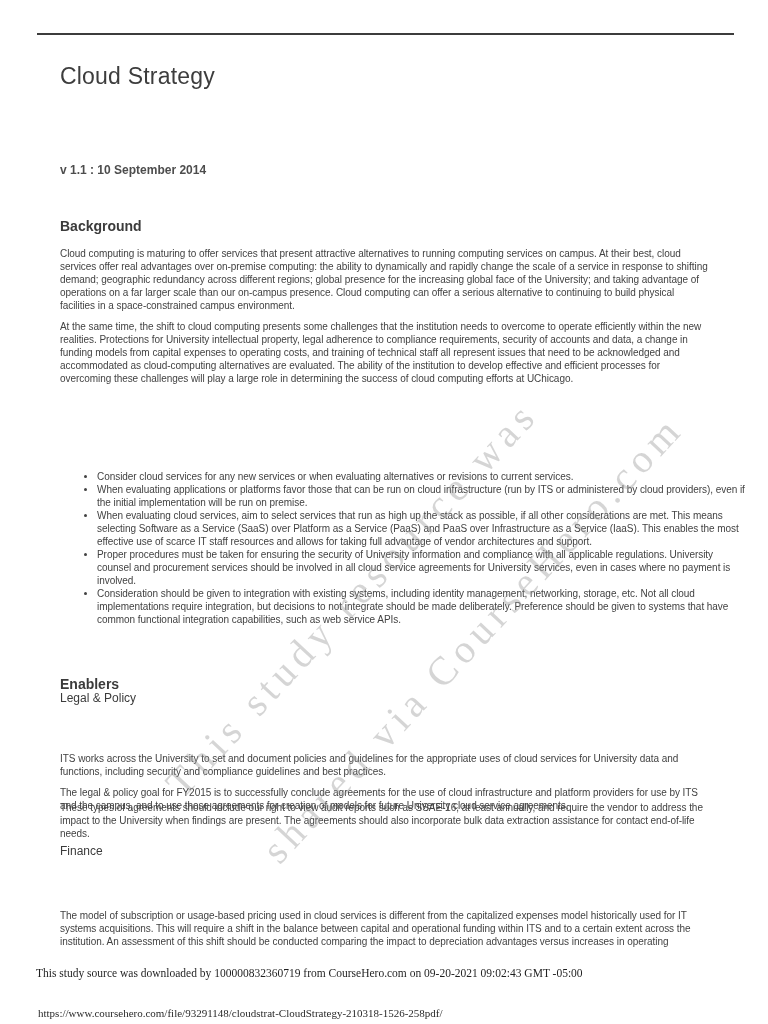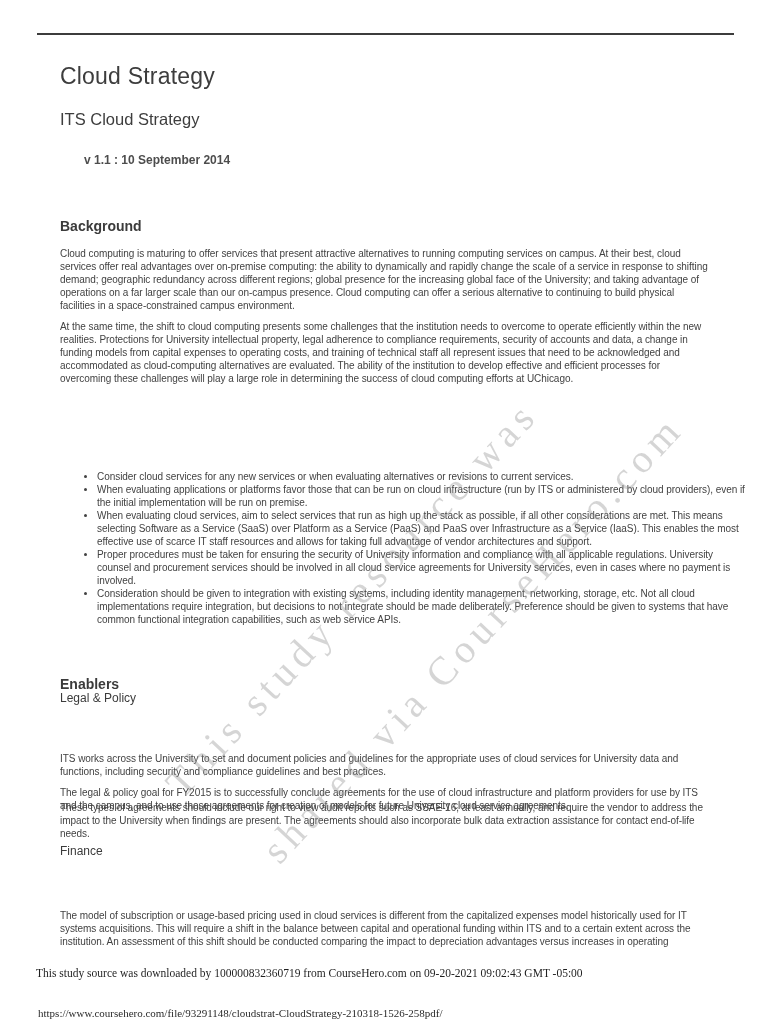--- a/index.html
+++ b/index.html
@@ -111,22 +111,21 @@
 <body>
 
 <div class="page">
 
   <div class="top-rule"></div>
 
   <div class="watermark wm-1">This study resource was</div>
   <div class="watermark wm-2">shared via CourseHero.com</div>
 
   <h1 class="abs doc-title" style="top:63px;">Cloud Strategy</h1>
-  <h2 class="abs doc-subtitle" style="top:110px;">ITS Cloud Strategy</h2>
-  <p class="abs version-line" style="top:153px;margin-left:24px;">v 1.1 : 10 September 2014</p>
+  <p class="abs version-line" style="top:163px;">v 1.1 : 10 September 2014</p>
 
   <h3 class="abs section-heading" style="top:218px;">Background</h3>
   <p class="abs body-text" style="top:247px;">Cloud computing is maturing to offer services that present attractive alternatives to running computing services on campus. At their best, cloud services offer real advantages over on-premise computing: the ability to dynamically and rapidly change the scale of a service in response to shifting demand; geographic redundancy across different regions; global presence for the increasing global face of the University; and taking advantage of operations on a far larger scale than our on-campus presence. Cloud computing can offer a serious alternative to continuing to build physical facilities in a space-constrained campus environment.</p>
   <p class="abs body-text" style="top:320px;">At the same time, the shift to cloud computing presents some challenges that the institution needs to overcome to operate efficiently within the new realities. Protections for University intellectual property, legal adherence to compliance requirements, security of accounts and data, a change in funding models from capital expenses to operating costs, and training of technical staff all represent issues that need to be acknowledged and accommodated as cloud-computing alternatives are evaluated. The ability of the institution to develop effective and efficient processes for overcoming these challenges will play a large role in determining the success of cloud computing efforts at UChicago.</p>
 
   <ul class="abs bullet-list" style="top:470px;">
     <li>Consider cloud services for any new services or when evaluating alternatives or revisions to current services.</li>
     <li>When evaluating applications or platforms favor those that can be run on cloud infrastructure (run by ITS or administered by cloud providers), even if the initial implementation will be run on premise.</li>
     <li>When evaluating cloud services, aim to select services that run as high up the stack as possible, if all other considerations are met. This means selecting Software as a Service (SaaS) over Platform as a Service (PaaS) and PaaS over Infrastructure as a Service (IaaS). This enables the most effective use of scarce IT staff resources and allows for taking full advantage of vendor architectures and support.</li>
     <li>Proper procedures must be taken for ensuring the security of University information and compliance with all applicable regulations. University counsel and procurement services should be involved in all cloud service agreements for University services, even in cases where no payment is involved.</li>

